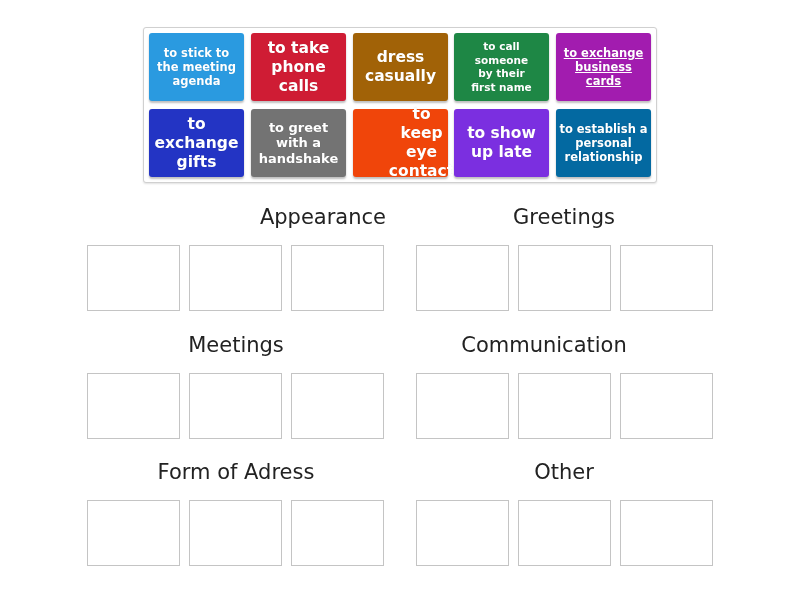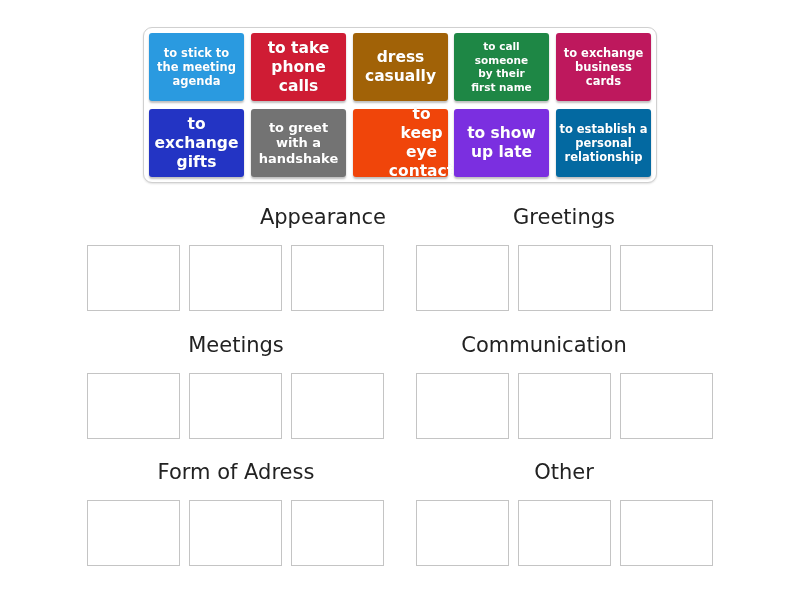--- a/index.html
+++ b/index.html
@@ -1,21 +1,21 @@
 <!DOCTYPE html>
 <html><head>
 <meta charset="utf-8">
 <style>
   * { box-sizing: border-box; margin: 0; padding: 0; }
   html, body { width: 800px; height: 600px; background: #ffffff; overflow: hidden; }
   body { position: relative; font-family: "DejaVu Sans", "Liberation Sans", sans-serif; }
 
   .tray {
     position: absolute; left: 143px; top: 27px; width: 514px; height: 156px;
-    border: 1px solid #d0d0d0; border-radius: 9px; background: #fff;
+    border: 1px solid #d0d0d0; border-radius: 3px; background: #fff;
     box-shadow: 0 1px 2px rgba(0,0,0,0.12);
   }
   .tile {
     position: absolute; width: 95px; height: 68px;
     border-radius: 3px; color: #fff; font-weight: bold;
     display: flex; align-items: center; justify-content: center; text-align: center;
     box-shadow: 0 2px 2px rgba(0,0,0,0.25);
     cursor: grab; padding: 0 2px;
     text-shadow: 0 0 1px rgba(0,0,0,0.15);
   }
@@ -44,21 +44,21 @@
     </div>
   <div class="tile fs-l" style="left:107px;top:5px;background:#cf1c34;">
       <span style="width:70px;">to take phone calls</span>
     </div>
   <div class="tile fs-l" style="left:209px;top:5px;background:#a16207;">
       <span style="width:75px;">dress casually</span>
     </div>
   <div class="tile fs-xs" style="left:310px;top:5px;background:#1e8745;">
       <span style="width:70px;">to call someone by their first name</span>
     </div>
-  <div class="tile fs-s" style="left:412px;top:5px;background:#be185d;">
+  <div class="tile fs-s" style="left:412px;top:5px;background:#a21caf;text-decoration:underline;">
       <span>to exchange business cards</span>
     </div>
 
   <div class="tile fs-l" style="left:5px;top:81px;background:#2334c4;">
       <span>to exchange gifts</span>
     </div>
   <div class="tile fs-m" style="left:107px;top:81px;background:#737373;">
       <span style="width:90px;">to greet with a handshake</span>
     </div>
   <div class="tile fs-l" style="left:209px;top:81px;background:#f0450a;padding-left:44px;">

